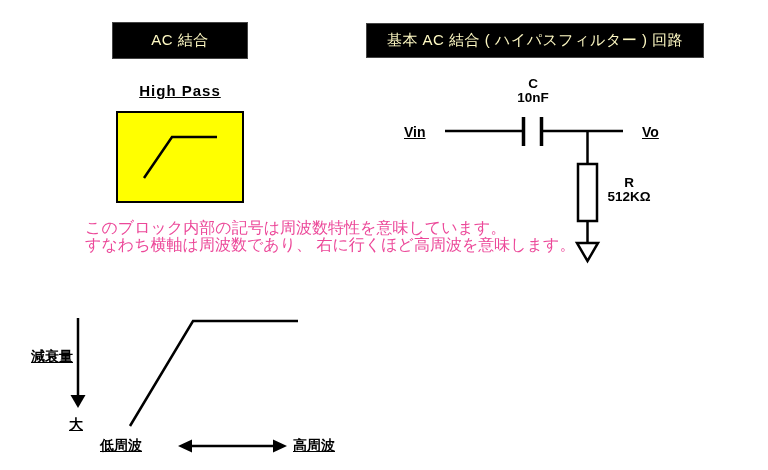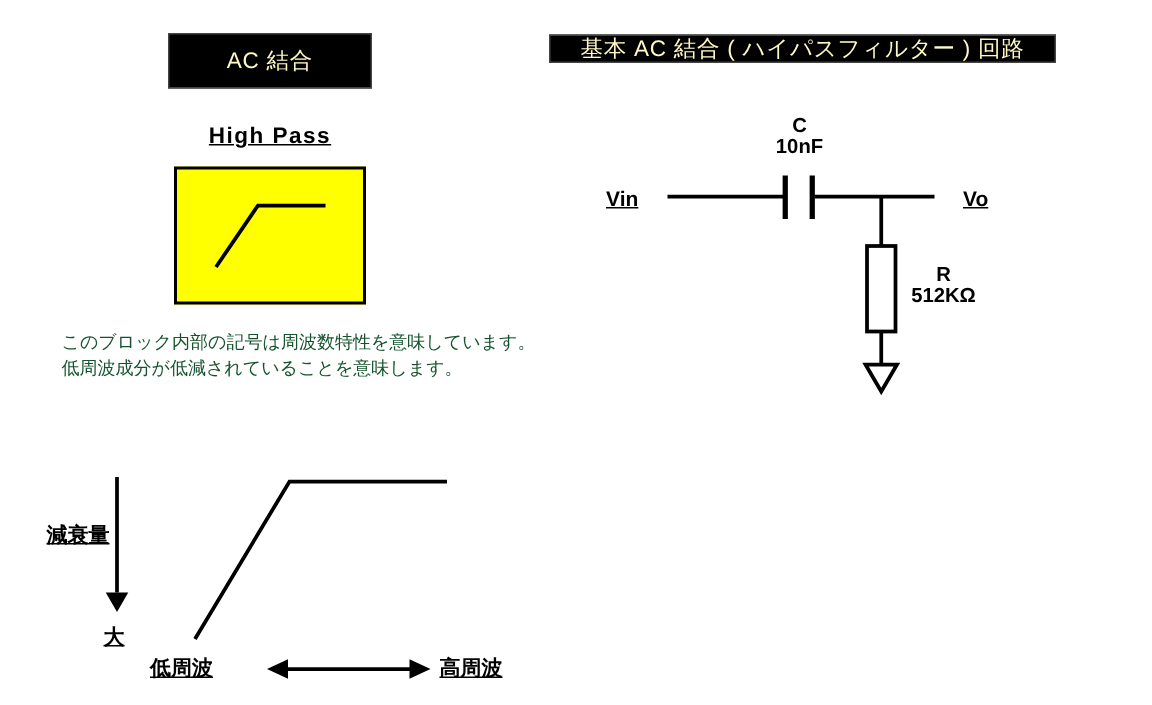--- a/index.html
+++ b/index.html
@@ -29,53 +29,54 @@
     font-size: 15px;
     font-weight: bold;
     text-align: center;
     letter-spacing: 1px;
   }
   .yellow-box {
     box-sizing: border-box;
     border: 2px solid #000000;
   }
   .desc {
-    font-size: 12px;
+    font-size: 16px;
     line-height: 16.5px;
-    color: #14532d;
+    color: #ec4899;
     white-space: nowrap;
+    margin-left: 44px;
   }
   .lbl-bold-14 { font-size: 14px; font-weight: bold; white-space: nowrap; text-decoration: underline; }
   .lbl-bold-13 { font-size: 13.5px; font-weight: bold; line-height: 13.5px; text-align: center; white-space: nowrap; }
   svg { display: block; }
 </style>
 </head>
 <body>
 
 <div class="canvas">
 
   <div class="abs black-box" style="left:112px; top:22px; width:136px; height:37px;">
     <span>AC 結合</span>
   </div>
 
-  <div class="abs black-box" style="left:366px; top:23px; width:338px; height:19px;">
+  <div class="abs black-box" style="left:366px; top:23px; width:338px; height:35px;">
     <span>基本 AC 結合 ( ハイパスフィルター ) 回路</span>
   </div>
 
   <div class="abs block-title" style="left:116px; top:82px; width:128px;text-decoration:underline;">High Pass</div>
 
   <div class="abs yellow-box" style="left:116px; top:111px; width:128px; height:92px; background:#FFFF00;">
     <svg width="124" height="88" viewBox="0 0 124 88">
       <polyline points="26,65 54,24 99,24" fill="none" stroke="#000000" stroke-width="2.5"></polyline>
     </svg>
   </div>
 
   <div class="abs desc" style="left:41px; top:220px;">
     <div>このブロック内部の記号は周波数特性を意味しています。</div>
-    <div>低周波成分が低減されていることを意味します。</div>
+    <div>すなわち横軸は周波数であり、 右に行くほど高周波を意味します。</div>
   </div>
 
   <svg class="abs" style="left:0px; top:300px;" width="370" height="170" viewBox="0 0 370 170">
 
     <g>
       <line x1="78" y1="18" x2="78" y2="95" stroke="#000000" stroke-width="2.5"></line>
       <polygon points="70.5,95 85.5,95 78,108" fill="#000000"></polygon>
     </g>
 
     <polyline points="130,126 193,21 298,21" fill="none" stroke="#000000" stroke-width="2.5"></polyline>

